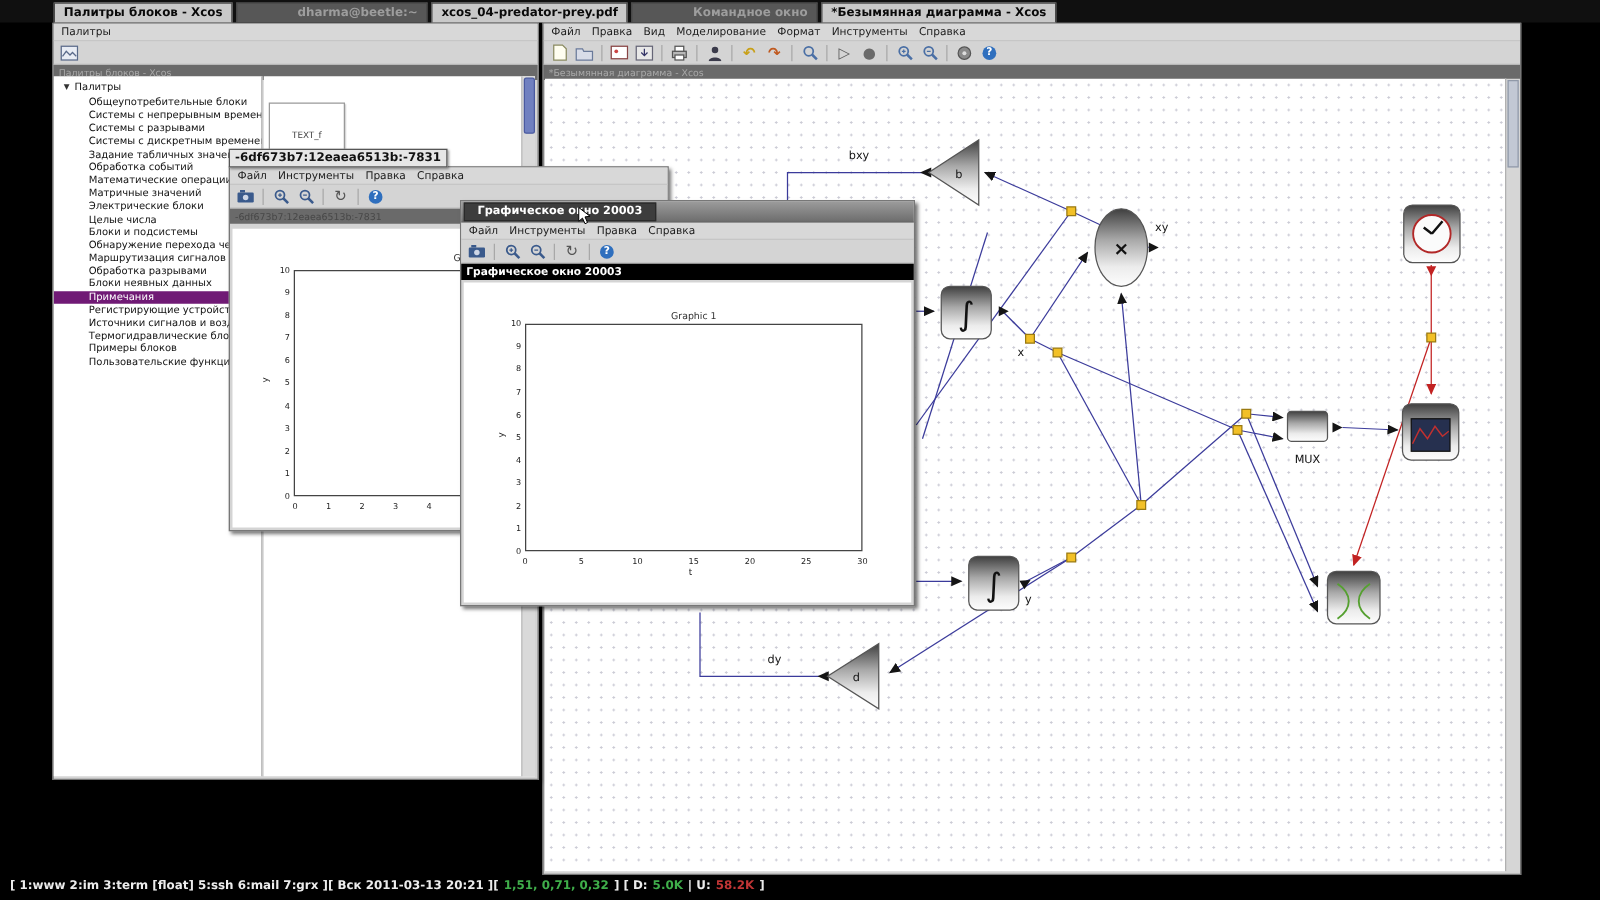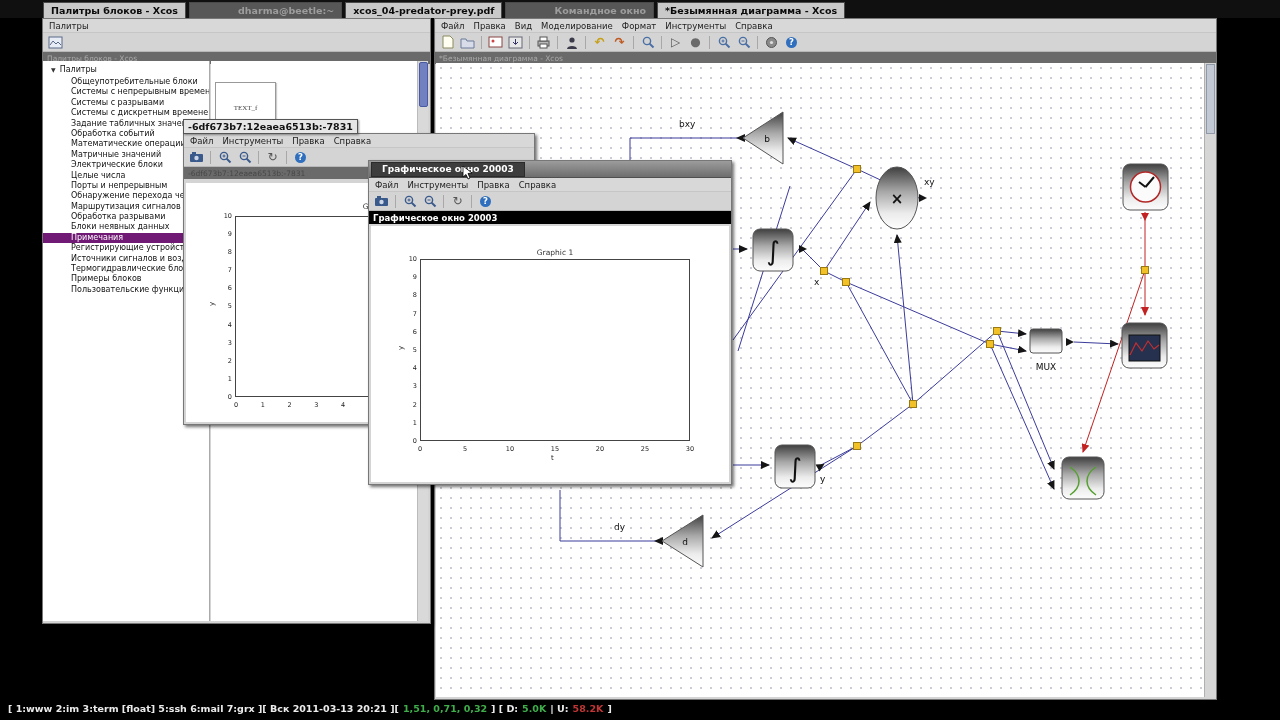--- a/index.html
+++ b/index.html
@@ -27,21 +27,21 @@
 
   
   #palette-win { left:42px; top:18px; width:389px; height:606px; z-index:5; }
   .tree-panel { position:absolute; left:0; top:42px; width:167px; bottom:2px; background:#fff; border-right:1px solid #aaa; overflow:hidden; }
   .tree-root { display:flex; align-items:center; gap:4px; font-size:8px; padding-left:8px; height:12px; margin-top:2px; }
   .tree-arrow { font-size:6px; color:#333; }
   .tree-items { margin-top:2px; }
   .tree-item { height:10.4px; line-height:10.4px; font-size:8px; padding-left:28px; white-space:nowrap; }
   .tree-item.selected { background:#701a75; color:#fff; }
   .palette-panel { position:absolute; left:168px; top:42px; right:2px; bottom:2px; background:#fff; }
-  .palette-card { position:absolute; left:4px; top:21px; width:61px; height:52px; background:#fff; border:1px solid #999; box-shadow:1px 1px 1px #ccc; display:flex; align-items:center; justify-content:center; font-size:7px; color:#444;font-family:Liberation Serif, serif; }
+  .palette-card { position:absolute; left:4px; top:21px; width:61px; height:52px; background:#fff; border:1px solid #999; box-shadow:1px 1px 1px #ccc; display:flex; align-items:center; justify-content:center; font-size:7px; color:#444; }
   .pscroll { position:absolute; right:0; top:0; width:11px; bottom:0; background:#d9d9d9; border-left:1px solid #bbb; }
   .pscroll .thumb { position:absolute; left:1px; top:1px; width:9px; height:45px; background:#7080c0; border:1px solid #4a5aa0; border-radius:2px; }
 
   
   .tooltip { position:absolute; left:183px; top:119px; height:15px; background:#e6e6e6; border:1px solid #555; font-size:9.5px; font-weight:bold; display:flex; align-items:center; padding:0 4px; z-index:40; box-shadow:1px 1px 2px rgba(0,0,0,.4); }
 
   
   #xcos-win { left:434px; top:18px; width:783px; height:682px; z-index:4; }
   #xcos-canvas { position:absolute; left:1px; top:44px; width:769px; height:634px; background:#fff;
      background-image: radial-gradient(circle,#ccccd6 0.8px, transparent 0.9px); background-size:10px 10px; }
@@ -330,21 +330,21 @@
     <div class="tree-item">Общеупотребительные блоки</div>
         <div class="tree-item">Системы с непрерывным временем</div>
         <div class="tree-item">Системы с разрывами</div>
         <div class="tree-item">Системы с дискретным временем</div>
         <div class="tree-item">Задание табличных значений</div>
         <div class="tree-item">Обработка событий</div>
         <div class="tree-item">Математические операции</div>
         <div class="tree-item">Матричные значений</div>
         <div class="tree-item">Электрические блоки</div>
         <div class="tree-item">Целые числа</div>
-        <div class="tree-item">Порты и непрерывным</div>
+        <div class="tree-item">Блоки и подсистемы</div>
         <div class="tree-item">Обнаружение перехода через ноль</div>
         <div class="tree-item">Маршрутизация сигналов</div>
         <div class="tree-item">Обработка разрывами</div>
         <div class="tree-item">Блоки неявных данных</div>
         <div class="tree-item selected">Примечания</div>
         <div class="tree-item">Регистрирующие устройства</div>
         <div class="tree-item">Источники сигналов и воздействий</div>
         <div class="tree-item">Термогидравлические блоки</div>
         <div class="tree-item">Примеры блоков</div>
         <div class="tree-item">Пользовательские функции</div>

